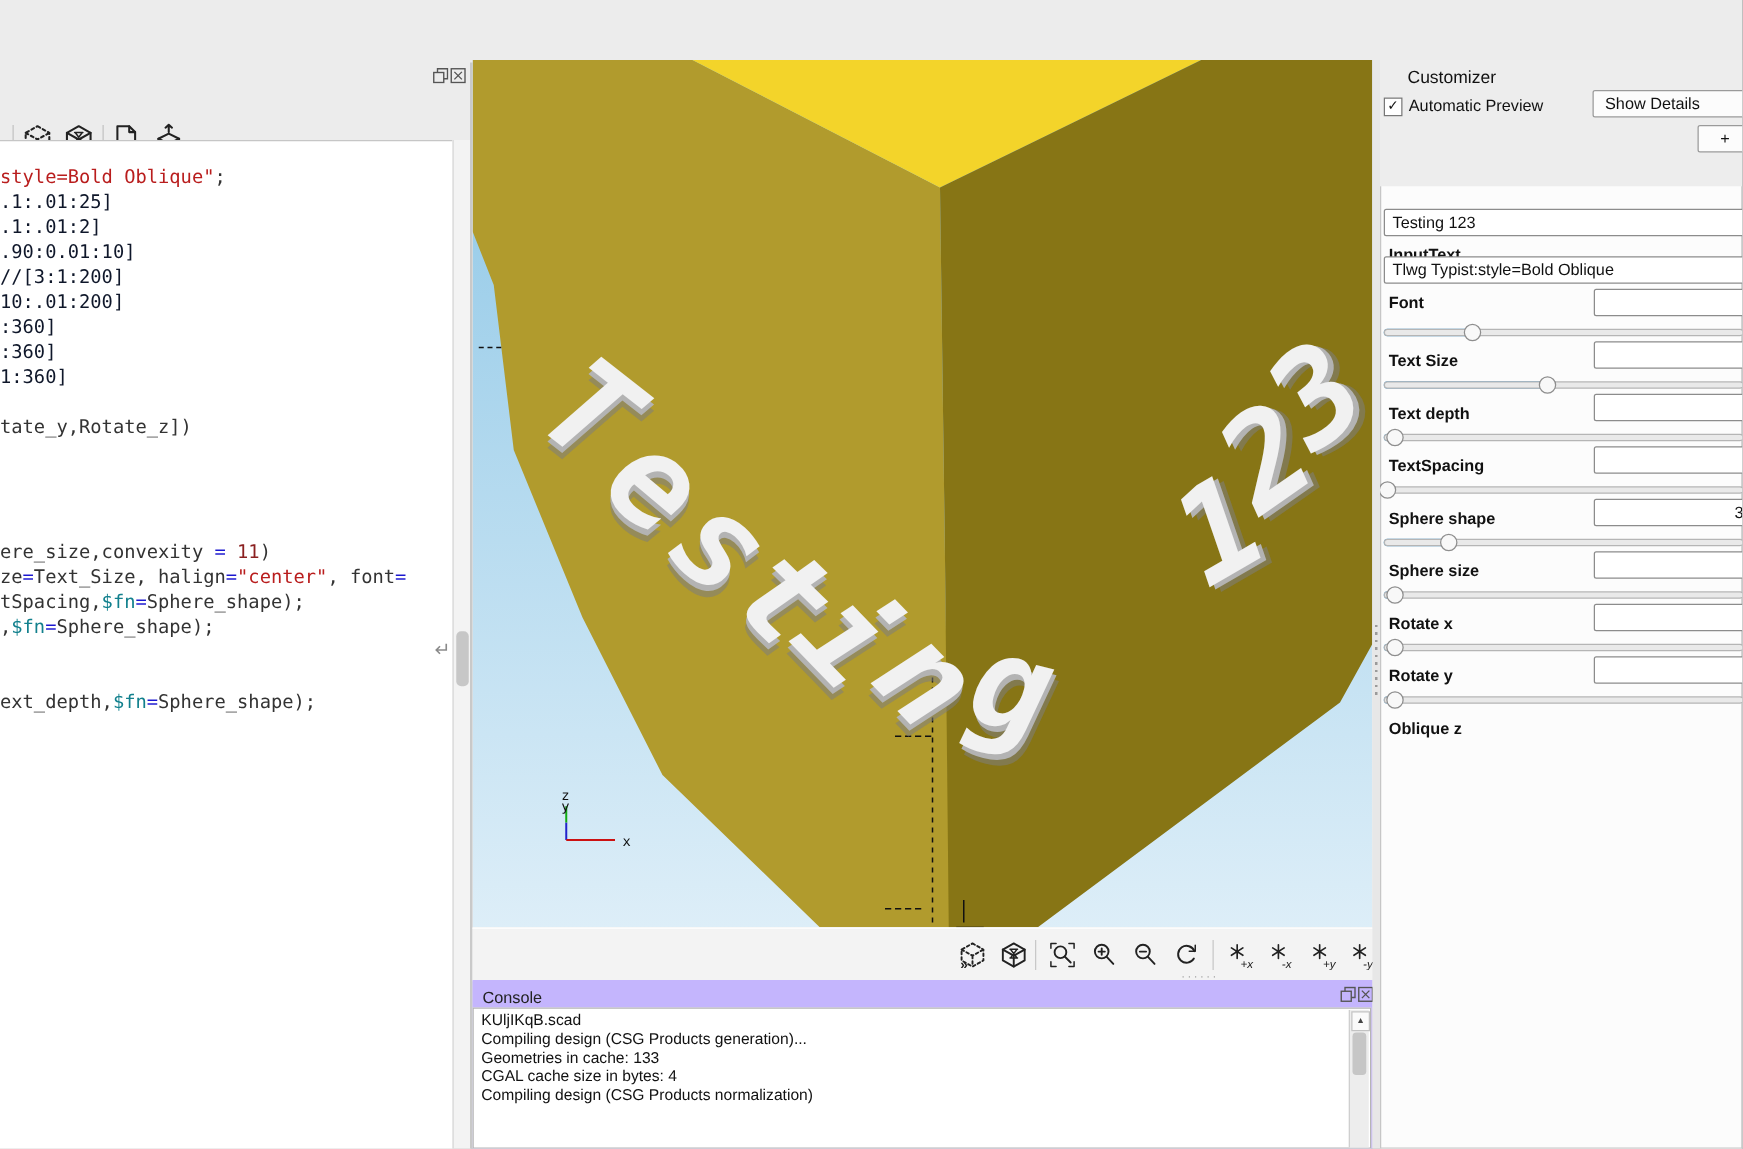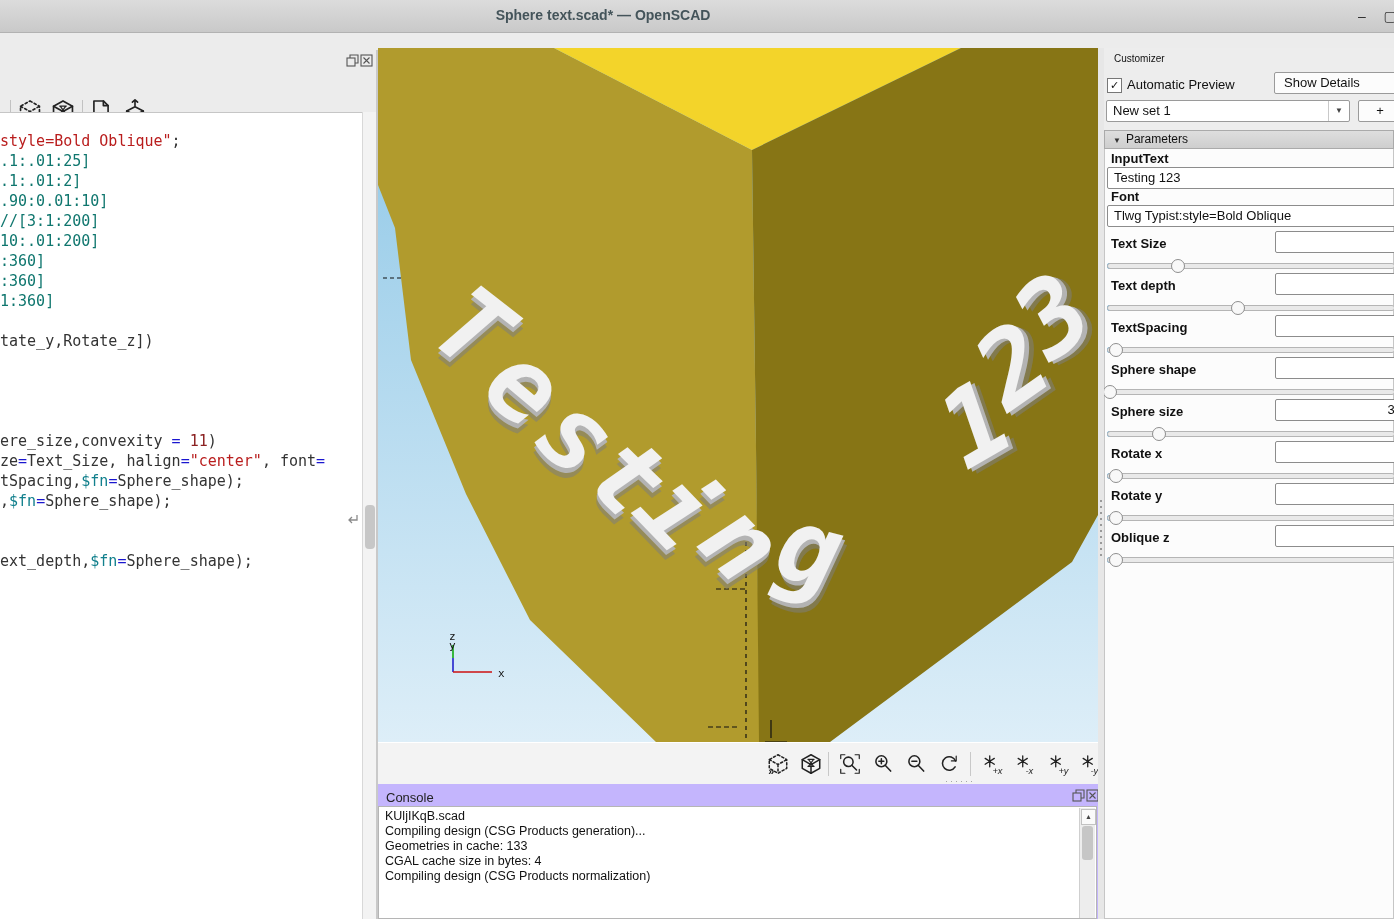--- a/index.html
+++ b/index.html
@@ -22,21 +22,21 @@
   .editor{position:absolute;left:0;top:50px;width:376px;height:869px;background:#ececec;}
   .ph-btn{position:absolute;top:4px;width:14px;height:14px;}
   .ed-toolbar{position:absolute;left:0;top:24px;width:376px;height:58px;}
   .ed-tb-btn{position:absolute;top:24px;width:28px;height:28px;}
   .ed-sep{position:absolute;top:26px;width:1px;height:24px;background:#c2c2c2;}
   .code-area{position:absolute;left:0;top:62px;width:362px;height:807px;background:#ffffff;
              border-top:1px solid #c6c6c6;overflow:hidden;}
   .code-lines{position:absolute;left:0;top:18px;font-family:"DejaVu Sans Mono",monospace;
               font-size:15px;line-height:20px;white-space:pre;}
   .code-line{height:20px;}
-  .seg-def{color:#333333;} .seg-com{color:#0f766e;} .seg-str{color:#b91d1d;}
+  .seg-def{color:#333333;} .seg-com{color:#0f172a;} .seg-str{color:#b91d1d;}
   .seg-op{color:#1a16cf;} .seg-num{color:#8b2020;} .seg-var{color:#12808d;}
   .ed-scroll{position:absolute;left:362px;top:62px;width:14px;height:807px;background:#f3f3f3;
              border-left:1px solid #d8d8d8;}
   .ed-thumb{position:absolute;left:2px;top:393px;width:10px;height:44px;background:#c7c7c7;border-radius:4px;}
   .wrap-icon{position:absolute;left:346px;top:400px;color:#8a8a8a;}
   
   .vsplit{position:absolute;left:376px;top:50px;width:2px;height:869px;background:#c9c9c9;}
   .hsplit2{position:absolute;left:1098px;top:48px;width:6px;height:871px;background:#e7e7e7;}
   .hsplit2 .grip{position:absolute;left:2px;top:452px;width:2px;height:60px;
     background:repeating-linear-gradient(180deg,#9a9a9a 0 2px,transparent 2px 6px);}
@@ -61,62 +61,57 @@
   .console-title{position:absolute;left:8px;top:6px;font-size:13px;color:#222;}
   .console-content{position:absolute;left:0;top:22px;width:719px;height:113px;background:#ffffff;
                    border:1px solid #b5b5b5;box-sizing:border-box;overflow:hidden;}
   .console-line{padding-left:6px;font-size:12.5px;line-height:15px;color:#111;white-space:pre;}
   .c-scroll{position:absolute;right:1px;top:1px;width:15px;height:111px;background:#ededed;border-left:1px solid #cfcfcf;}
   .c-arrow{position:absolute;left:1px;top:1px;width:13px;height:14px;background:#fafafa;border:1px solid #c2c2c2;
            font-size:7px;text-align:center;line-height:14px;color:#444;}
   .c-thumb{position:absolute;left:2px;top:18px;width:11px;height:34px;background:#c6c6c6;border-radius:3px;}
   
   .customizer{position:absolute;left:1104px;top:48px;width:290px;height:871px;background:#ededed;overflow:hidden;}
-  .cz-title{position:absolute;left:10px;top:5px;font-size:10px;}
+  .cz-title{position:absolute;left:22px;top:5px;font-size:14px;}
   .cz-check{position:absolute;left:3px;top:30px;width:13px;height:13px;background:#fff;
             border:1px solid #777;font-size:11px;line-height:12px;text-align:center;color:#111;}
   .cz-check-label{position:absolute;left:23px;top:29px;font-size:13px;}
   .cz-btn{position:absolute;background:#fcfcfc;border:1px solid #9a9a9a;border-radius:2px;
           font-size:13px;text-align:center;color:#111;box-sizing:border-box;}
   .show-details{left:170px;top:24px;width:140px;height:22px;line-height:20px;text-align:left;padding-left:9px;}
   .preset-combo{position:absolute;left:2px;top:52px;width:244px;height:22px;background:#fff;
                 border:1px solid #9a9a9a;border-radius:2px;box-sizing:border-box;font-size:13px;
                 line-height:20px;padding-left:6px;}
   .preset-arrow{position:absolute;right:0;top:0;width:20px;height:20px;border-left:1px solid #c9c9c9;
                 text-align:center;font-size:8px;line-height:20px;color:#444;}
   .add-preset{left:254px;top:52px;width:44px;height:22px;line-height:20px;}
   .params-header{position:absolute;left:0;top:82px;width:290px;height:19px;
                  background:linear-gradient(180deg,#dedede,#cecece);border:1px solid #aaa;
                  box-sizing:border-box;font-size:12px;line-height:17px;}
   .params-header .tri{display:inline-block;margin:0 5px 0 8px;font-size:8px;color:#333;}
   .params-body{position:absolute;left:0;top:101px;width:290px;height:770px;background:#fcfcfc;
                border:1px solid #c6c6c6;border-top:none;box-sizing:border-box;}
-  .p-label{position:absolute;left:6px;font-weight:bold;font-size:13px;color:#111;}
+  .p-label{position:absolute;left:6px;font-weight:bold;font-size:13px;color:#111;margin-top:45px;}
   .p-field{position:absolute;background:#fff;border:1px solid #8c8c8c;border-radius:2px;
            box-sizing:border-box;font-size:13px;line-height:20px;padding:0 6px;color:#111;}
   .p-text{left:2px;width:292px;height:22px;}
   .p-spin{left:170px;width:134px;height:22px;text-align:right;}
   .p-slider{position:absolute;left:2px;width:288px;height:14px;}
   .p-groove{position:absolute;left:0;top:4px;width:100%;height:6px;background:#e9e9e9;
             border:1px solid #b5b5b5;border-radius:3px;box-sizing:border-box;}
   .p-fill{position:absolute;left:0;top:4px;height:6px;border-radius:3px 0 0 3px;}
   .p-handle{position:absolute;top:0;width:14px;height:14px;background:#f8f8f8;border:1px solid #8e8e8e;
             border-radius:7px;box-sizing:border-box;}
   svg{display:block;}
 </style>
 </head>
 <body>
 
 <div id="app">
 
-  <div class="titlebar">
-    <span class="title">Sphere text.scad* — OpenSCAD</span>
-    <span class="win-btn win-min">–</span>
-    <span class="win-btn win-max">▢</span>
-  </div>
 
 
   <div class="editor">
     <span class="ph-btn" style="left:346px">
         <svg width="13" height="13" viewBox="0 0 13 13" fill="none" stroke="#555" stroke-width="1.1">
           <rect x="1" y="4" width="8" height="8"></rect>
           <path d="M4 4V1h8v8H9"></path>
         </svg>
       </span>
     <span class="ph-btn" style="left:360px">
@@ -364,23 +359,21 @@
 
   <div class="hsplit2">
       <div class="grip"></div>
     </div>
 
   <div class="customizer">
     <div class="cz-title">Customizer</div>
     <div class="cz-check">✓</div>
     <div class="cz-check-label">Automatic Preview</div>
     <div class="cz-btn show-details">Show Details</div>
-    <div class="preset-combo"><span>New set 1</span><span class="preset-arrow">▼</span></div>
     <div class="cz-btn add-preset">+</div>
-    <div class="params-header"><span class="tri">▼</span><span>Parameters</span></div>
     <div class="params-body" id="params-body">
         <div class="p-label" style="top: 2px;">InputText</div>
         <div class="p-field p-text" style="top: 18px;">Testing 123</div>
         <div class="p-label" style="top: 40px;">Font</div>
         <div class="p-field p-text" style="top: 56px;">Tlwg Typist:style=Bold Oblique</div>
         <div class="p-label" style="top: 87px;">Text Size</div>
         <div class="p-field p-spin" style="top: 82px;">5</div>
         <div class="p-slider" style="top: 110px;">
           <div class="p-fill" style="background: rgb(63, 159, 220); width: 66.56px;"></div>
           <div class="p-groove"></div>

